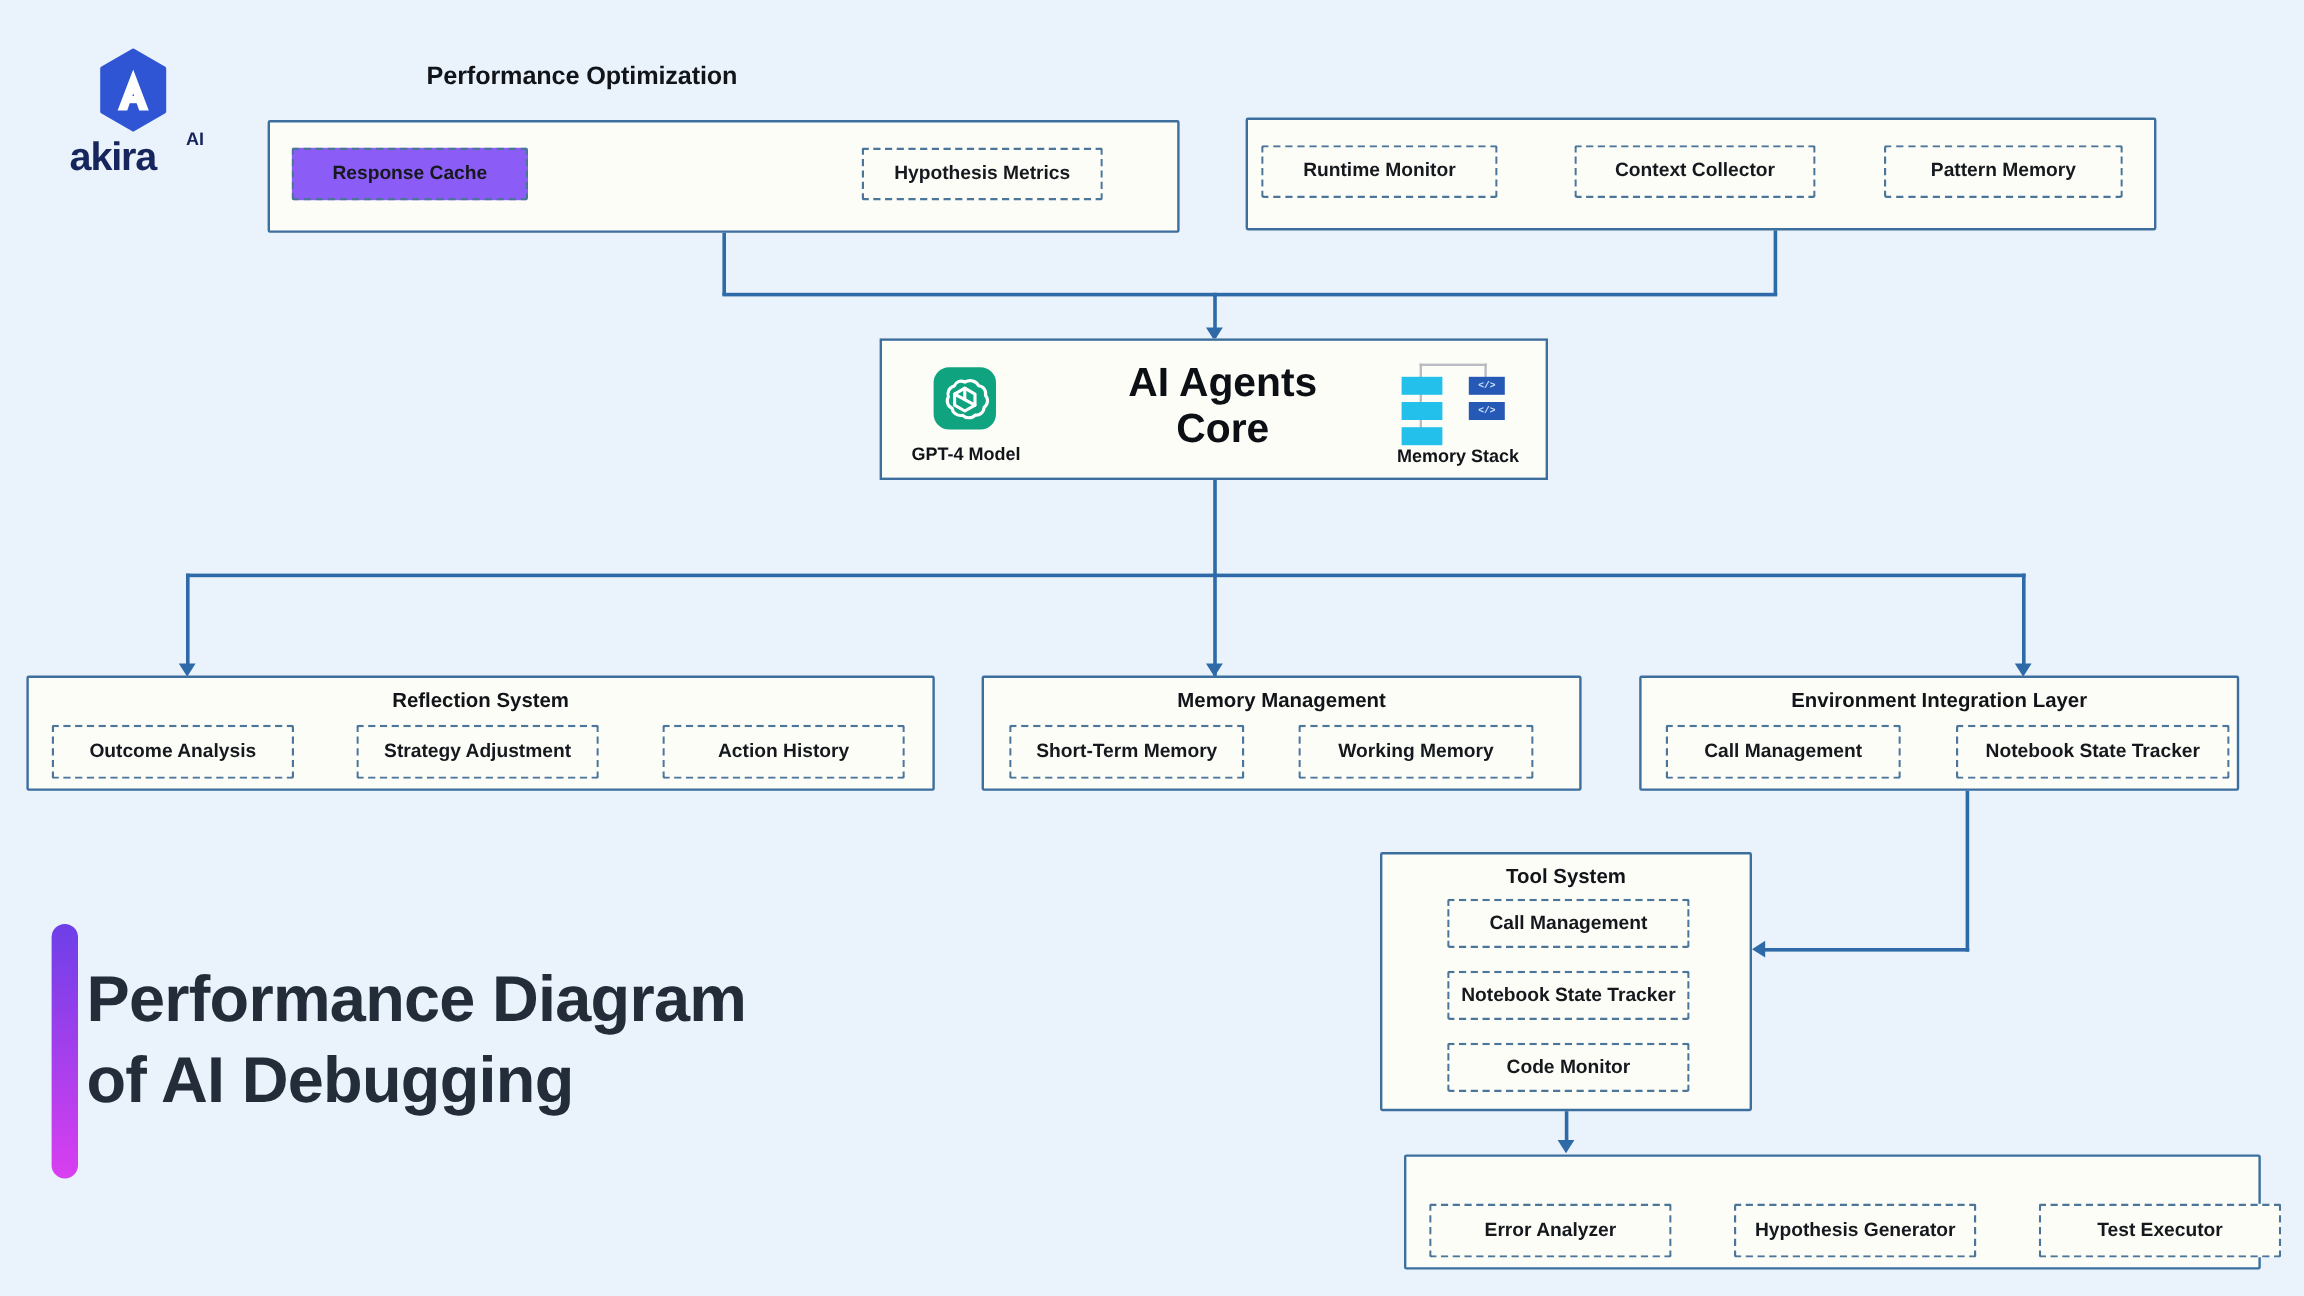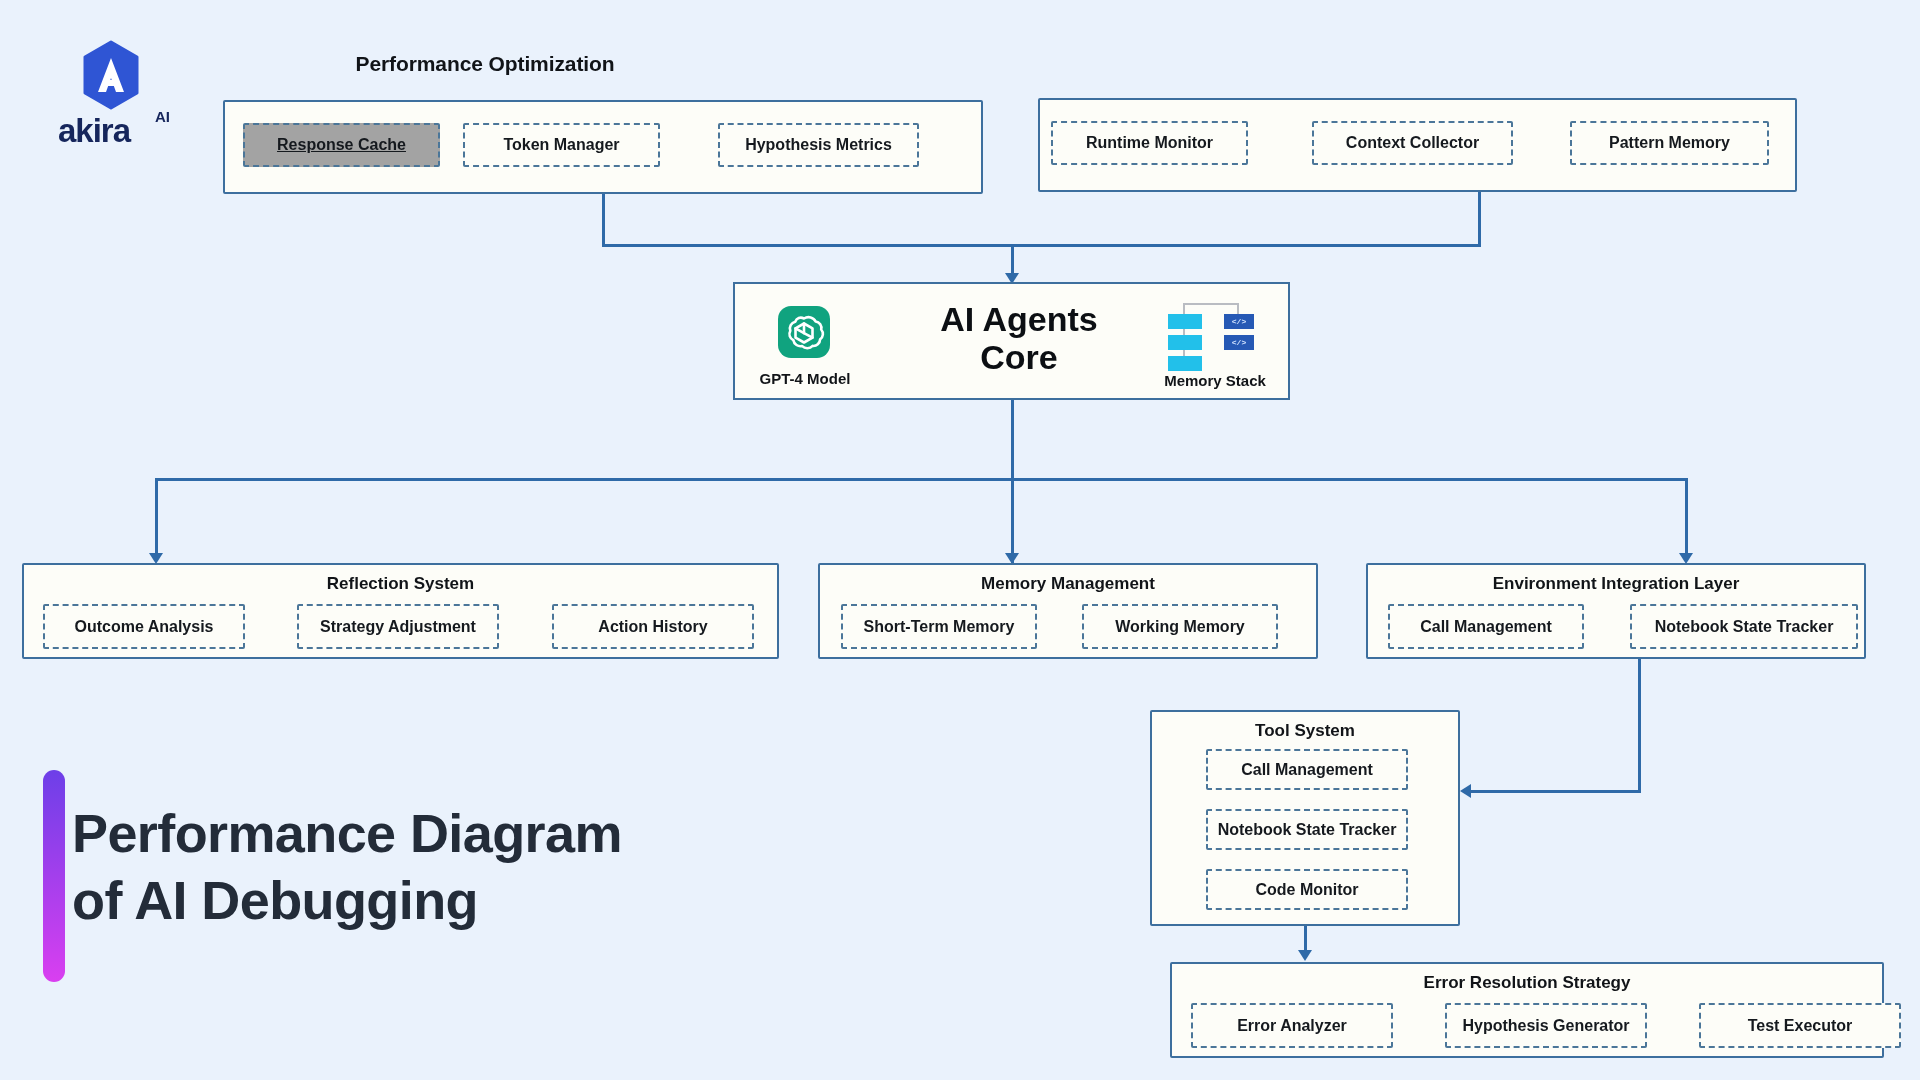--- a/index.html
+++ b/index.html
@@ -126,22 +126,21 @@
       </svg>
     </div>
     <div class="logo-word">akira</div>
     <div class="logo-sup" style="left:97px;">AI</div>
   </div>
 
   <div class="group-title" style="left:235px;top:52px;width:500px;">Performance Optimization</div>
   <div class="group-title" style="left:1180px;top:54px;width:620px;margin-top:47px;">Error Detection</div>
 
   <div class="panel" style="left: 223px; top: 100px; width: 760px; height: 94px; background: rgb(253, 253, 248); border-color: rgb(61, 111, 158);">
-    <div class="chip" style="left: 18px; top: 21px; width: 197px; height: 44px; background: #a3a3a3; border-color: rgb(75, 118, 153); text-decoration: underline;">Response Cache</div>
-    <div class="chip" style="left: 238px; top: 21px; width: 197px; height: 44px; background: rgb(253, 253, 248); border-color: rgb(75, 118, 153);">Token Manager</div>
+    <div class="chip" style="left: 18px; top: 21px; width: 197px; height: 44px; background: #8b5cf6; border-color: rgb(75, 118, 153);">Response Cache</div>
     <div class="chip" style="left: 493px; top: 21px; width: 201px; height: 44px; background: rgb(253, 253, 248); border-color: rgb(75, 118, 153);">Hypothesis Metrics</div>
   </div>
 
   <div class="panel" style="left: 1038px; top: 98px; width: 759px; height: 94px; background: rgb(253, 253, 248); border-color: rgb(61, 111, 158);">
     <div class="chip" style="left: 11px; top: 21px; width: 197px; height: 44px; background: rgb(253, 253, 248); border-color: rgb(75, 118, 153);">Runtime Monitor</div>
     <div class="chip" style="left: 272px; top: 21px; width: 201px; height: 44px; background: rgb(253, 253, 248); border-color: rgb(75, 118, 153);">Context Collector</div>
     <div class="chip" style="left: 530px; top: 21px; width: 199px; height: 44px; background: rgb(253, 253, 248); border-color: rgb(75, 118, 153);">Pattern Memory</div>
   </div>
 
   <div class="ln lnv" style="left: 602px; top: 194px; height: 52px; background: rgb(47, 106, 168);"></div>
@@ -218,21 +217,20 @@
     <div class="panel-label">Tool System</div>
     <div class="chip" style="left: 54px; top: 37px; width: 202px; height: 41px; background: rgb(253, 253, 248); border-color: rgb(75, 118, 153);">Call Management</div>
     <div class="chip" style="left: 54px; top: 97px; width: 202px; height: 41px; background: rgb(253, 253, 248); border-color: rgb(75, 118, 153);">Notebook State Tracker</div>
     <div class="chip" style="left: 54px; top: 157px; width: 202px; height: 41px; background: rgb(253, 253, 248); border-color: rgb(75, 118, 153);">Code Monitor</div>
   </div>
 
   <div class="ln lnv" style="left: 1304px; top: 926px; height: 29px; background: rgb(47, 106, 168);"></div>
   <div class="arrow-d" style="left: 1298px; top: 950px; border-top-color: rgb(47, 106, 168);"></div>
 
   <div class="panel" style="left: 1170px; top: 962px; width: 714px; height: 96px; background: rgb(253, 253, 248); border-color: rgb(61, 111, 158);">
-    <div class="panel-label">Error Resolution Strategy</div>
     <div class="chip" style="left: 19px; top: 39px; width: 202px; height: 45px; background: rgb(253, 253, 248); border-color: rgb(75, 118, 153);">Error Analyzer</div>
     <div class="chip" style="left: 273px; top: 39px; width: 202px; height: 45px; background: rgb(253, 253, 248); border-color: rgb(75, 118, 153);">Hypothesis Generator</div>
     <div class="chip" style="left: 527px; top: 39px; width: 202px; height: 45px; background: rgb(253, 253, 248); border-color: rgb(75, 118, 153);">Test Executor</div>
   </div>
 
   <div id="heading-bar" style="left: 43px; top: 770px; height: 212px; background: linear-gradient(rgb(109, 63, 232) 0%, rgb(217, 63, 240) 100%);"></div>
   <div id="heading-text" style="left:72px;top:800px;width:720px;"><span>Performance Diagram</span><br><span>of AI Debugging</span></div>
 
 </div>
 

